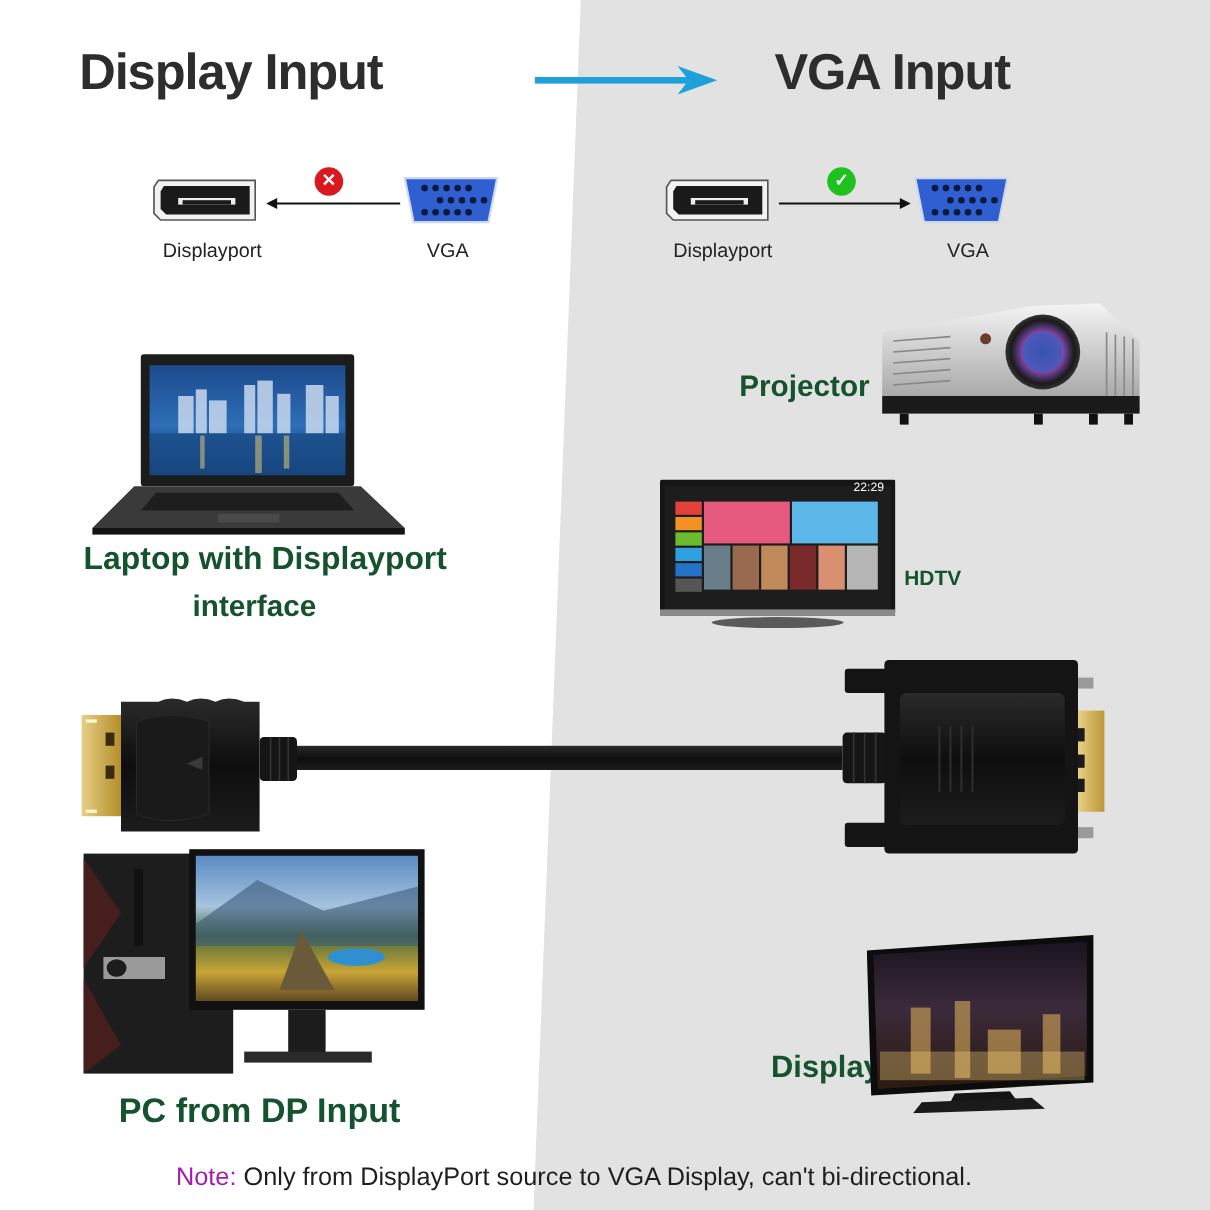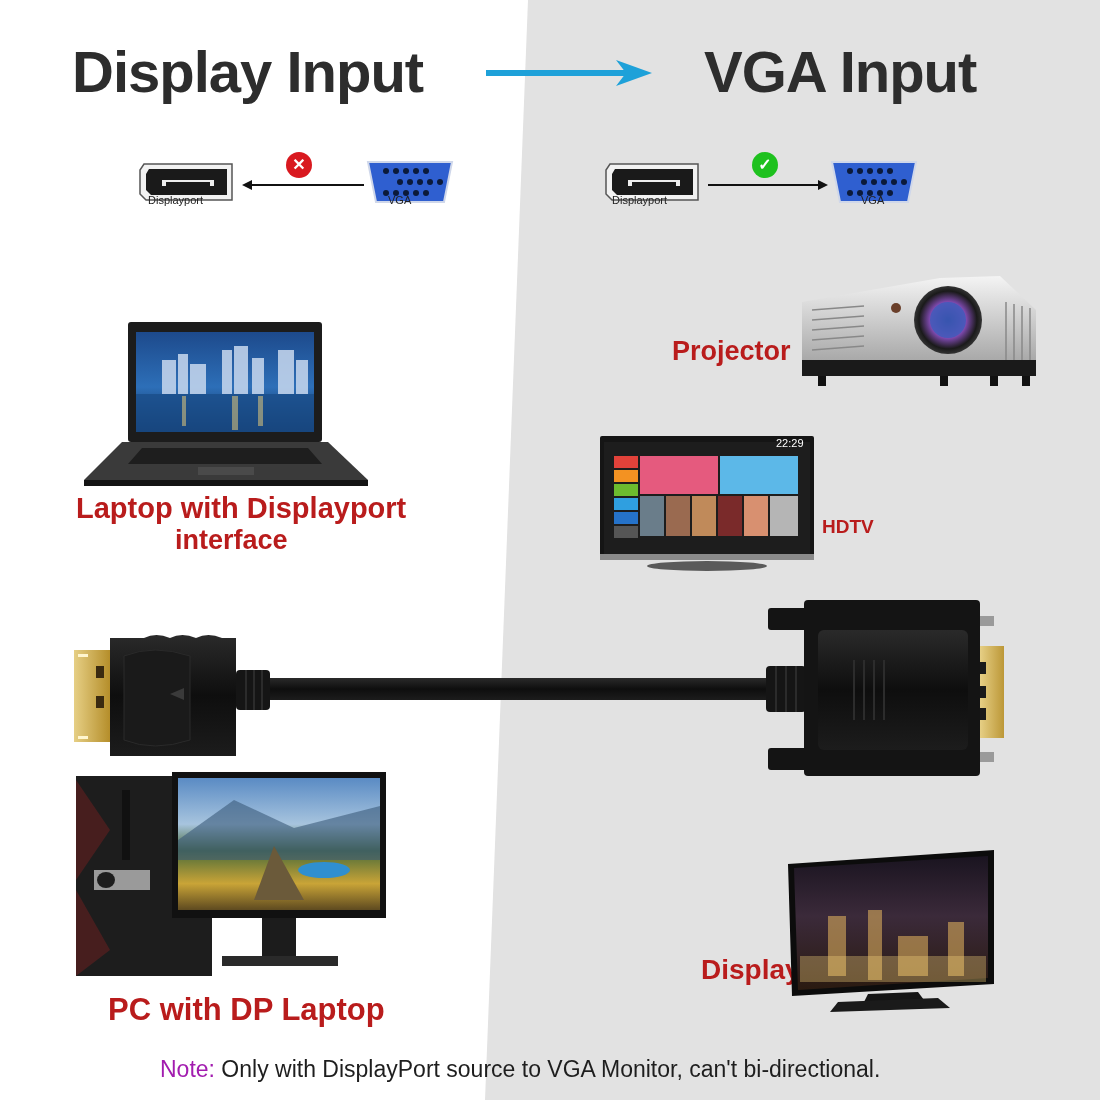--- a/index.html
+++ b/index.html
@@ -5,33 +5,33 @@
   * { box-sizing: border-box; margin: 0; padding: 0; }
   html, body { width: 1100px; height: 1100px; overflow: hidden; background: #fff; }
   body { position: relative; font-family: "Liberation Sans", sans-serif; color: #2b2b2b; }
 
   .bg-right {
     position: absolute; left: 0; top: 0; width: 1100px; height: 1100px;
     background: #e2e2e2;
     clip-path: polygon(528px 0, 1100px 0, 1100px 1100px, 485px 1100px);
   }
 
-  .heading { position: absolute; font-weight: bold; font-size: 58px; letter-spacing: -1px; color: #2d2d2d; top: 38px; }
+  .heading { position: absolute; font-weight: bold; font-size: 46px; letter-spacing: -1px; color: #2d2d2d; top: 38px; }
   #title-left { left: 72px; }
   #title-right { left: 704px; }
   .arrow-main { position: absolute; left: 486px; top: 60px; width: 166px; height: 26px; }
 
   .flow { position: absolute; top: 150px; height: 90px; }
-  .flow-label { position: absolute; font-size: 11px; color: #222; top: 44px; }
+  .flow-label { position: absolute; font-size: 18px; color: #222; top: 68px; }
 
   .dp-port { position: absolute; width: 96px; height: 38px; }
   .vga-port { position: absolute; width: 88px; height: 44px; }
   .status-badge { position: absolute; width: 26px; height: 26px; border-radius: 50%; color: #fff; font-weight: bold; font-size: 16px; text-align: center; line-height: 26px; }
 
-  .device-label { position: absolute; font-weight: bold; color: #b91c1c; font-size: 28px; }
+  .device-label { position: absolute; font-weight: bold; color: #14532d; font-size: 28px; }
 
   .note { position: absolute; left: 160px; top: 1056px; font-size: 23px; color: #1e1e1e; }
   .note .red { color: #a21caf; }
 
   svg { display: block; }
   .abs { position: absolute; }
 </style>
 </head>
 <body>
 
@@ -157,21 +157,21 @@
         <rect x="176" y="76" width="5" height="30"></rect>
         <rect x="100" y="76" width="4" height="30"></rect>
       </g>
     <polygon points="40,122 246,122 286,160 2,160" fill="#3a3a3a"></polygon>
     <polygon points="60,128 226,128 240,144 46,144" fill="#1e1e1e"></polygon>
     <rect x="116" y="147" width="56" height="8" fill="#4a4a4a"></rect>
     <rect x="2" y="160" width="284" height="6" fill="#141414"></rect>
   </svg>
 </div>
 <div class="device-label" style="left:76px; top:492px; font-size:29px;">Laptop with Displayport</div>
-<div class="device-label" style="left:175px; top:525px; font-size:27px;">interface</div>
+<div class="device-label" style="left:175px; top:536px; font-size:27px;">interface</div>
 
 <div class="device-label" style="left:672px; top:336px; font-size:27px;">Projector</div>
 <div class="abs" style="left:800px; top:272px;">
   <svg width="240" height="118" viewBox="0 0 240 118">
     <defs>
       <linearGradient id="projBody" x1="0" y1="0" x2="0" y2="1">
         <stop offset="0" stop-color="#f4f4f4"></stop>
           <stop offset="1" stop-color="#a9a9a9"></stop>
       </linearGradient>
       <radialGradient id="lens" cx="0.5" cy="0.5" r="0.5">
@@ -312,21 +312,21 @@
 
     <rect x="98" y="2" width="214" height="146" fill="#111"></rect>
     <rect x="104" y="8" width="202" height="132" fill="url(#pcSky)"></rect>
     <polygon points="104,70 160,30 220,58 306,36 306,90 104,90" fill="#3b5a7a" opacity="0.6"></polygon>
     <ellipse cx="250" cy="100" rx="26" ry="8" fill="#2f8fd0"></ellipse>
     <polygon points="180,130 200,76 230,130" fill="#6b5a3a"></polygon>
     <rect x="188" y="148" width="34" height="40" fill="#1c1c1c"></rect>
     <rect x="148" y="186" width="116" height="10" fill="#2a2a2a"></rect>
   </svg>
 </div>
-<div class="device-label" style="left:108px; top:992px; font-size:31px;">PC with DP Laptop</div>
+<div class="device-label" style="left:108px; top:992px; font-size:31px;">PC from DP Input</div>
 
 <div class="device-label" style="left:678px; top:954px; font-size:28px;margin-left:23px;">Display</div>
 <div class="abs" style="left:788px; top:846px;">
   <svg width="210" height="166" viewBox="0 0 210 166">
     <defs>
       <linearGradient id="dispSky" x1="0" y1="0" x2="0" y2="1">
         <stop offset="0" stop-color="#1a1420"></stop>
           <stop offset="0.45" stop-color="#3b2a3a"></stop>
           <stop offset="1" stop-color="#2a1a10"></stop>
       </linearGradient>
@@ -341,14 +341,14 @@
     </g>
     <g fill="#f3d27a" opacity="0.35">
         <rect x="12" y="110" width="186" height="26"></rect>
       </g>
     <polygon points="80,148 130,146 136,154 76,156" fill="#151515"></polygon>
     <polygon points="50,156 150,152 162,162 42,166" fill="#1a1a1a"></polygon>
   </svg>
 </div>
 
 <div class="note">
-  <span class="red">Note:</span><span> Only with DisplayPort source to VGA Monitor, can't bi-directional.</span>
+  <span class="red">Note:</span><span> Only from DisplayPort source to VGA Display, can't bi-directional.</span>
 </div>
 
 </body></html>

